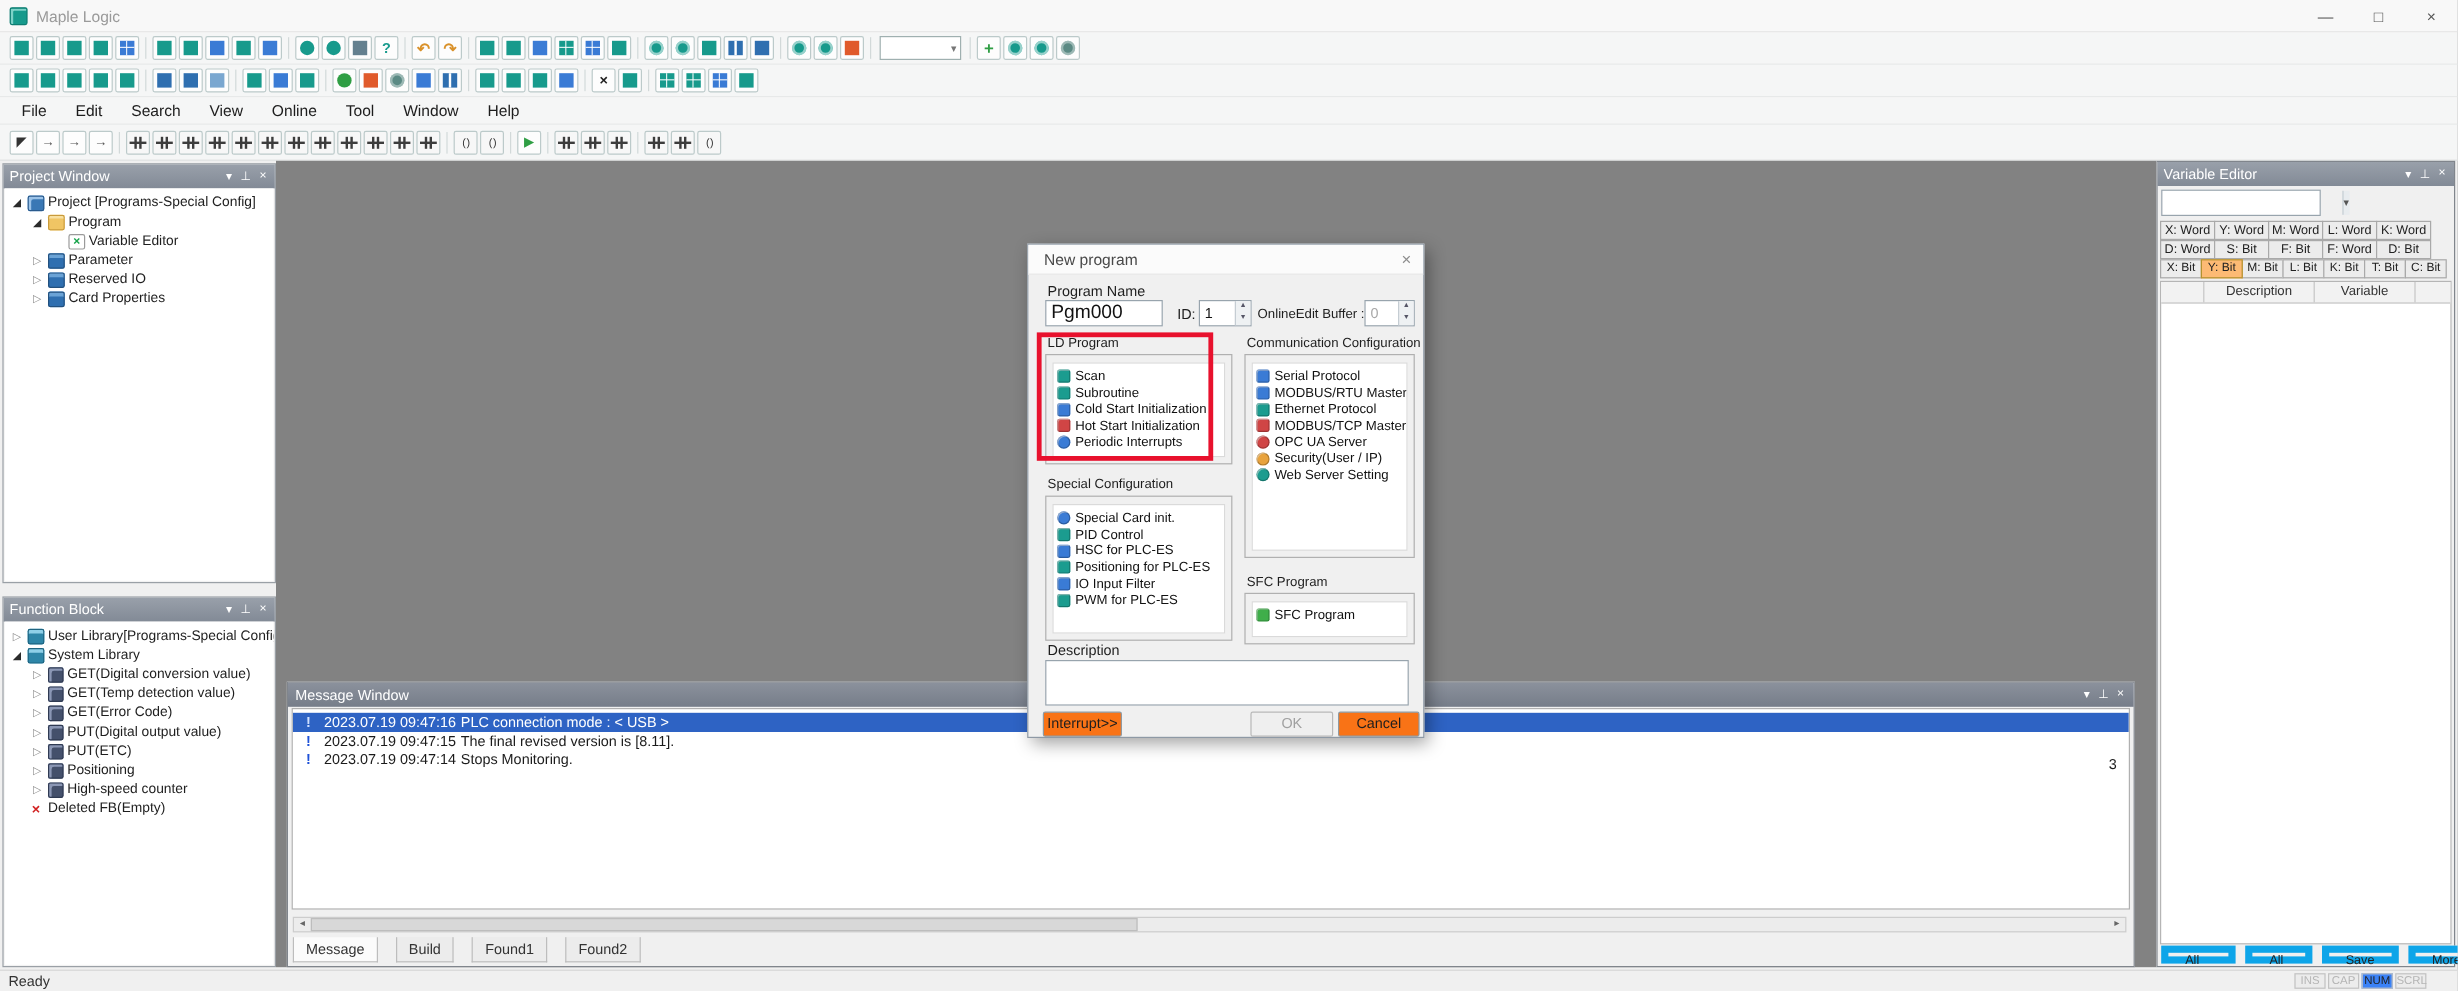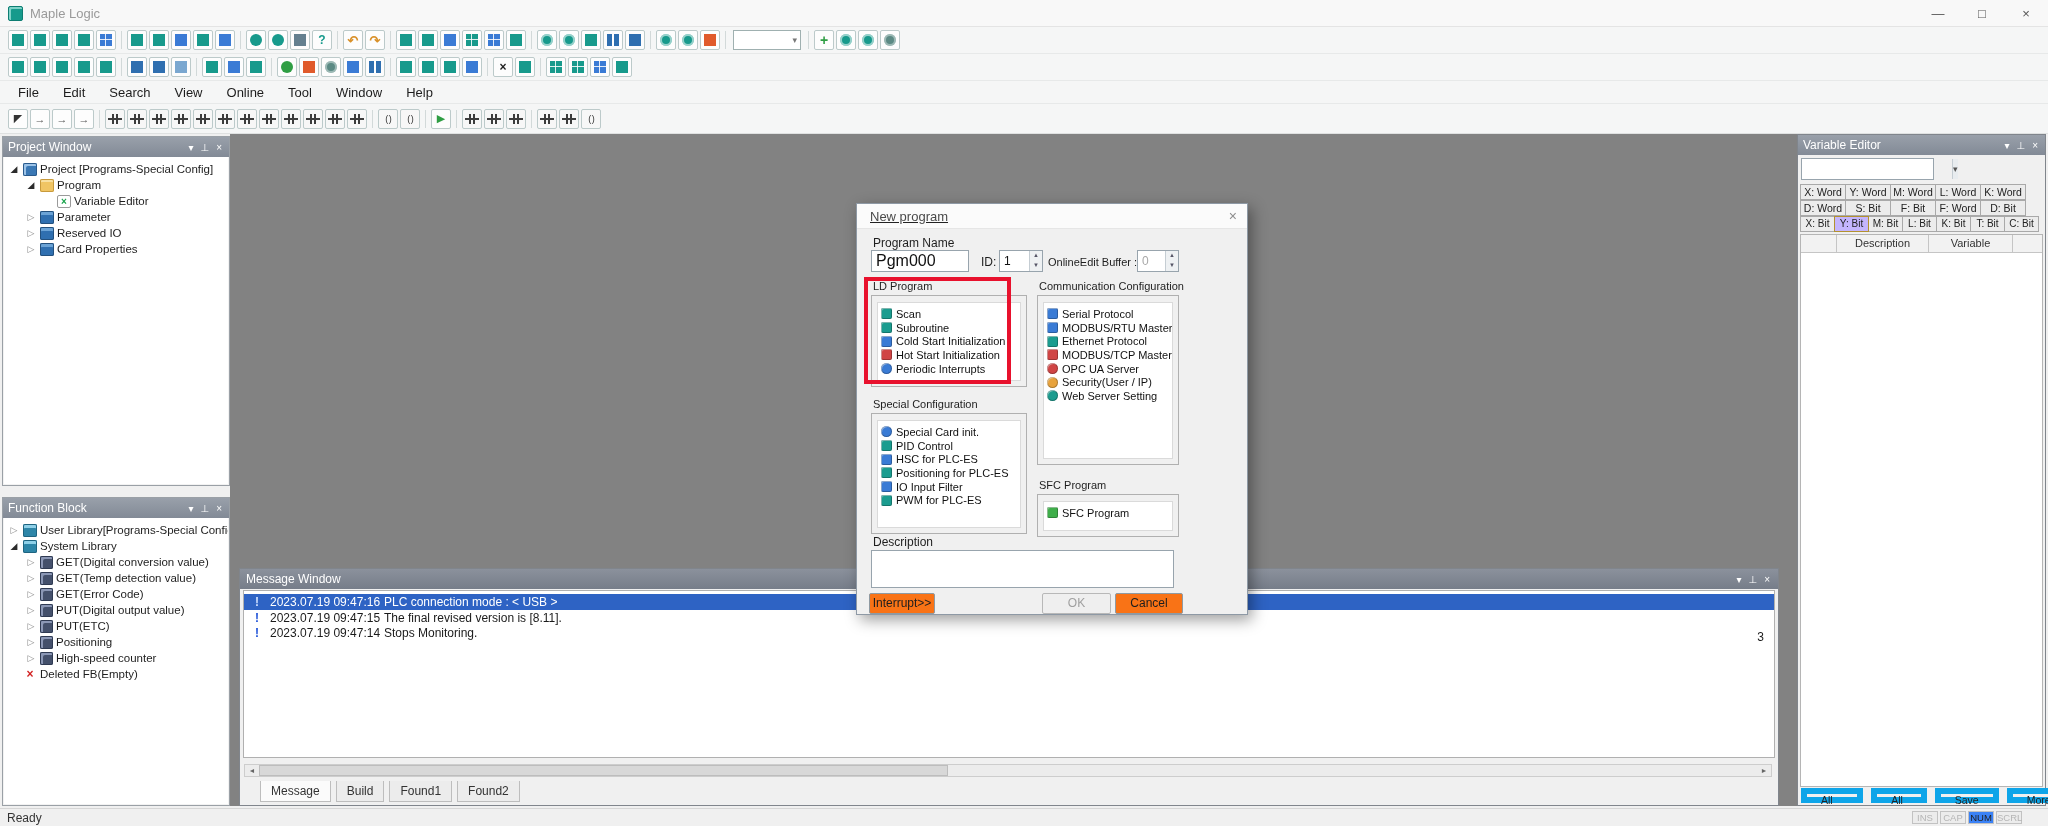--- a/index.html
+++ b/index.html
@@ -82,22 +82,22 @@
   .ticon-project { background:#3a78b5; box-shadow: inset 0 0 0 1px #2a5a8c, inset 3px 3px 0 #9cc3e8; }
   .ticon-folder  { background:#f0c564; box-shadow: inset 0 0 0 1px #c89a3c, inset 0 3px 0 #f8e0a0; }
   .ticon-varx { background:#fff; border:1px solid #9a9a9a; color:#16a34a; font-size:10px; font-weight:bold;
                 text-align:center; line-height:11px; }
   .ticon-param,.ticon-io,.ticon-card { background:#2f6fb0; box-shadow: inset 0 0 0 1px #23507d, inset 0 4px 0 #6ba3d6; }
   .ticon-lib { background:#2e86a8; box-shadow: inset 0 0 0 1px #1f6480, inset 0 4px 0 #8fd0e8; }
   .ticon-fb  { background:#44506b; box-shadow: inset 0 0 0 1px #2f3a52, inset 3px 3px 0 #8b97b5; width:13px; }
   .ticon-redx { background:transparent; color:#d22222; font-weight:bold; font-size:12px; line-height:13px; text-align:center; }
 
   
-  .dialog { position:absolute; left:626px; top:69px; width:392px; height:412px; background:#f0f0f0;
-            border:1px solid #8e99a5; box-shadow:4px 5px 14px rgba(0,0,0,.38); z-index:3;text-decoration:underline; }
+  .dialog { position:absolute; left:626px; top:69px; width:331px; height:412px; background:#f0f0f0;
+            border:1px solid #8e99a5; box-shadow:4px 5px 14px rgba(0,0,0,.38); z-index:3; }
   .dlg-title { height:25px; background:#fbfbfb; border-bottom:1px solid #e6e6e6;
                font-size:13px; color:#4a4a4a; padding:5px 0 0 13px; }
   .dlg-close { position:absolute; right:10px; top:4px; font-size:14px; color:#8d8d8d; }
   .dlabel { position:absolute; font-size:12px; color:#1e1e1e; white-space:nowrap; }
   .dlabel.small { font-size:11px; }
   .glabel { font-size:11px; }
   .tinput { position:absolute; background:#fff; border:1px solid #98a4ad; height:22px;
             font-size:16px; padding:2px 4px; font-family:"Liberation Sans",sans-serif; color:#111; }
   .spin { position:absolute; height:22px; background:#fff; border:1px solid #98a4ad; display:flex; }
   .spinval { flex:1; font-size:12px; padding:3px 0 0 4px; color:#111; }
@@ -129,40 +129,40 @@
   .mico { width:26px; text-align:center; font-weight:bold; color:#1f52d8; font-size:12px; flex:none; }
   .msgrow.sel .mico { color:#cfe0ff; }
   .mtime { width:114px; flex:none; }
   .mtext { flex:1; }
   .msideval { position:absolute; right:10px; top:39px; font-size:12px; color:#1b1b1b; }
   .hscroll { position:absolute; left:4px; right:6px; bottom:28px; height:13px; background:#ececec;
              border:1px solid #cdcdcd; display:flex; align-items:center; }
   .hs-arrow { width:14px; text-align:center; font-size:7px; color:#666; flex:none; }
   .hs-track { flex:1; position:relative; height:100%; }
   .hs-thumb { position:absolute; left:0; top:0; height:100%; width:46%; background:#d8d8d8; border:1px solid #bdbdbd; }
-  .mtabs { position:absolute; left:20px; bottom:3px; display:flex; gap:5px; }
+  .mtabs { position:absolute; left:4px; bottom:3px; display:flex; gap:15px; }
   .mtab { padding:3px 10px; font-size:12px; background:#ececec; border:1px solid #bdbdbd; border-top:none; color:#333; }
   .mtab.active { background:#fbfbfb; }
 
   
   .varpanel { position:absolute; left:1797px; top:134px; width:249px; height:672px; background:#f0f0f0;
               border:1px solid #80858c; }
   .vsearch { position:absolute; top:23px; left:2px; right:2px; height:23px; }
   .vcombo { position:absolute; left:1px; top:0; width:133px; height:22px; background:#fff; border:1px solid #98a4ad;
             display:flex; align-items:center; }
   .vcombo input { flex:1; border:none; outline:none; font-size:11px; padding:0 4px; font-family:"Liberation Sans",sans-serif; background:transparent; }
   .vcombo .arrow { width:15px; text-align:center; font-size:9px; color:#555; background:#e8ecef; height:100%; line-height:20px; border-left:1px solid #c5cdd3; }
   .vsbtn { position:absolute; left:139px; top:0; width:66px; height:22px; background:#fde047;
            border:1px solid #c05050; color:#8c1a1a; font-size:11px; text-align:center; line-height:20px; border-radius:2px;margin-top:47px; }
   .vtyperows { position:absolute; top:49px; left:2px; right:2px; }
   .vrow { display:flex; }
   .vbtn { width:46px; height:16px; font-size:10.5px; text-align:center; line-height:14px; color:#222;
           background:#ececec; border:1px solid #a9a9a9; margin-right:-1px; white-space:nowrap; overflow:hidden; }
   .vrow.narrow .vbtn { width:35px; font-size:10px; }
-  .vbtn.active { background:#c4b5fd; border-color:#b3922f; position:relative; z-index:1; }
+  .vbtn.active { background:#fdba74; border-color:#b3922f; position:relative; z-index:1; }
   .vgrid { position:absolute; top:99px; left:2px; right:2px; bottom:18px; background:#fff; border:1px solid #b5b5b5; }
   .vghead { display:flex; height:18px; background:#f2f2f2; border-bottom:1px solid #c5c5c5; font-size:11px; color:#333; }
   .vgc { border-right:1px solid #c5c5c5; text-align:center; line-height:17px; white-space:nowrap; overflow:hidden; }
   .vgc.c0 { width:36px; } .vgc.c1 { width:92px; } .vgc.c2 { width:84px; } .vgc.cf { flex:1; border-right:none; }
   .vbot { position:absolute; left:3px; bottom:2px; height:15px; display:flex; gap:8px; }
   .vbotbtn { font-size:10.5px; padding:0 14px; background:#f0f0f0; border:6px solid #0ea5e9; line-height:13px; color:#222; }
 
   
   .statusbar { position:absolute; bottom:0; left:0; right:0; height:18px; background:#f0f0f0;
                border-top:1px solid #d6d6d6; font-size:12px; color:#333; }

